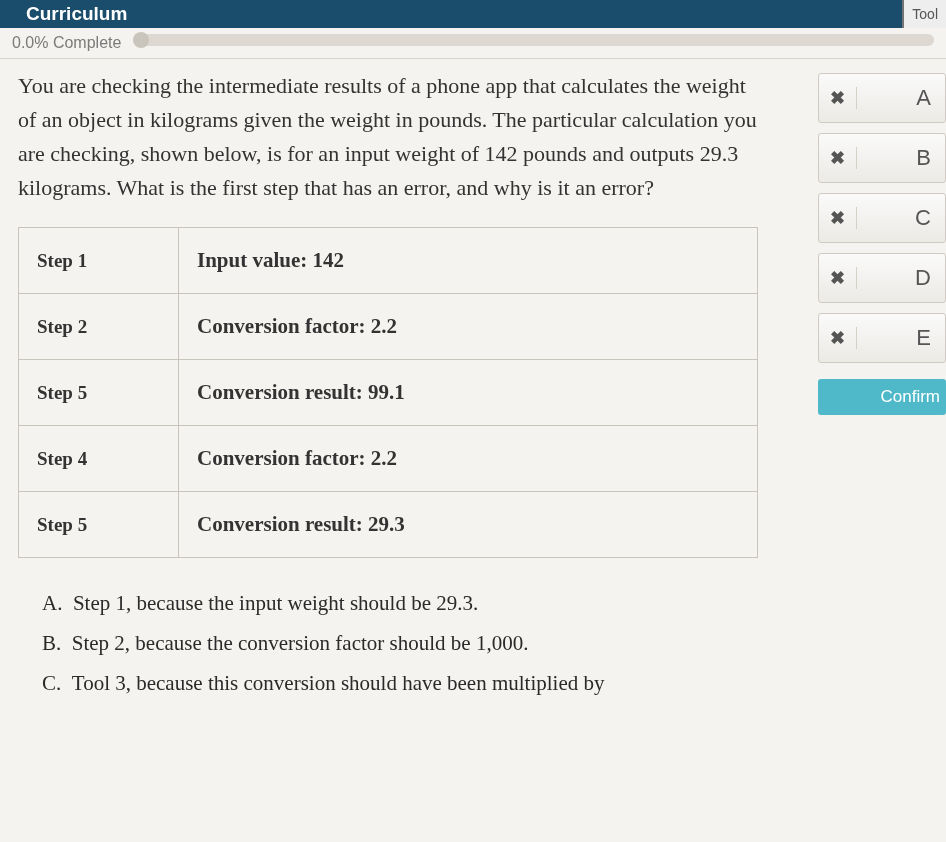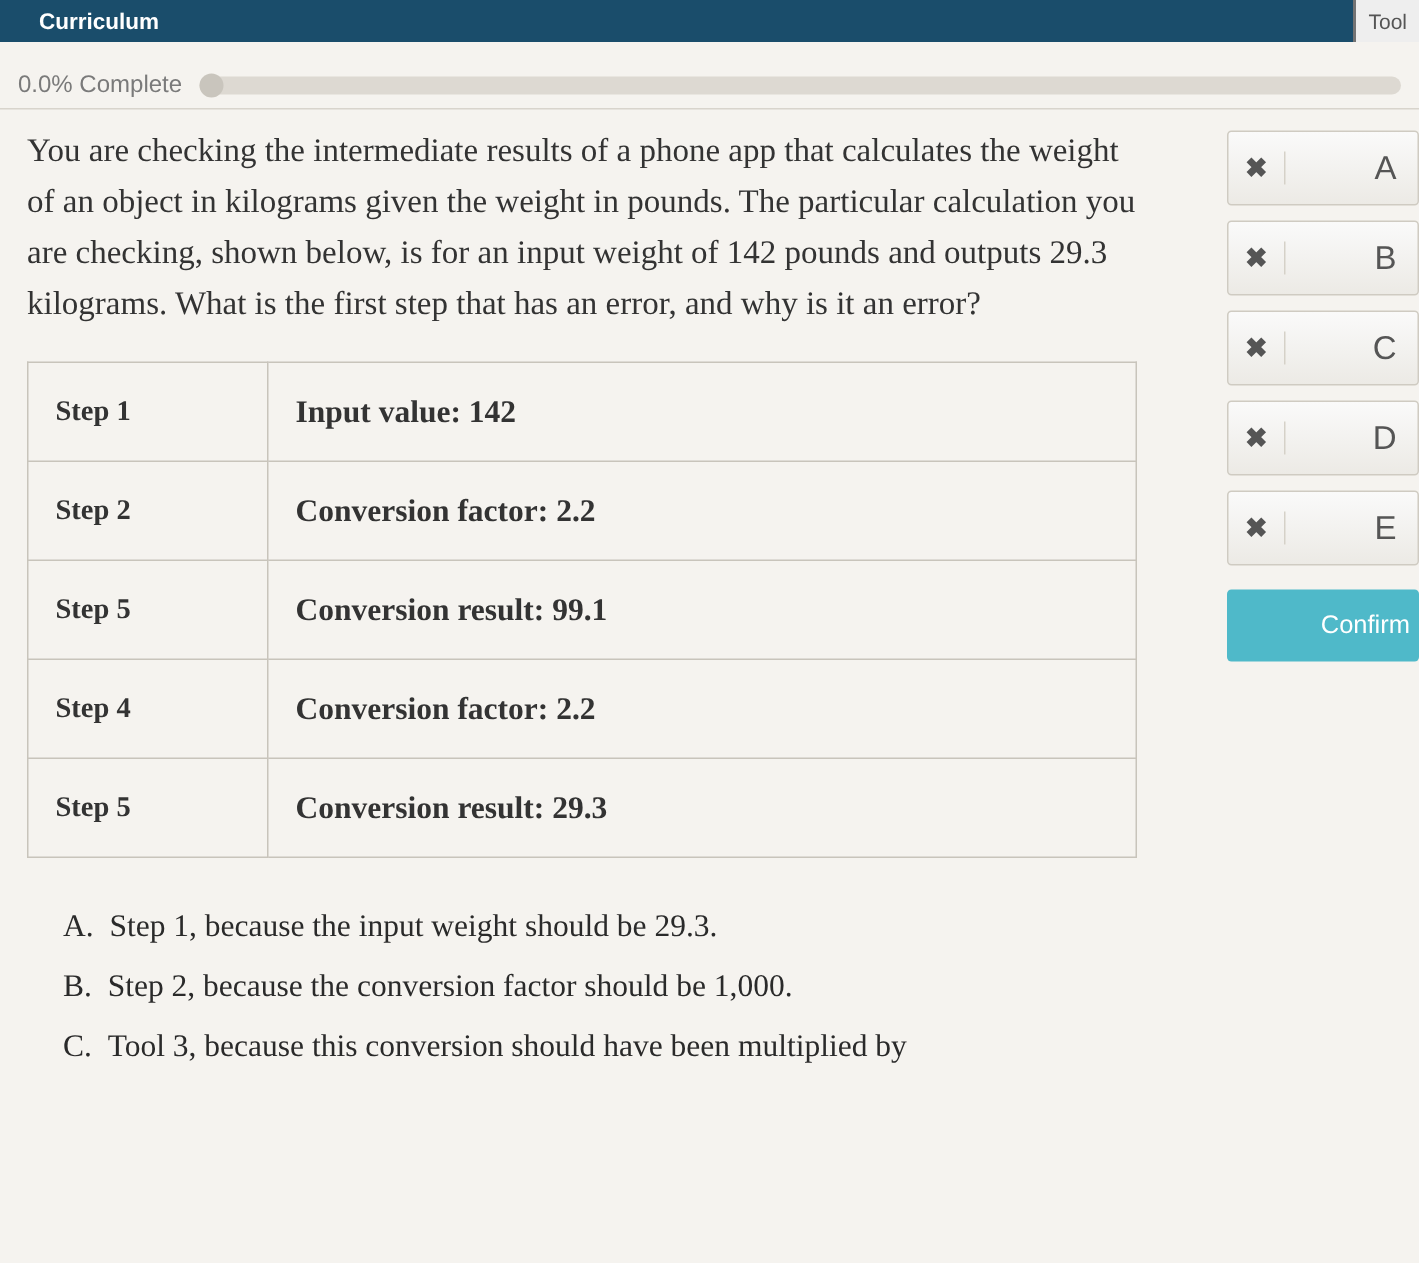--- a/index.html
+++ b/index.html
@@ -13,21 +13,21 @@
     position: relative;
   }
   .topbar {
     background: #1a4d6b;
     color: #fff;
     height: 28px;
     display: flex;
     align-items: center;
     padding: 0 10px;
     font-family: Arial, sans-serif;
-    font-size: 15px;
+    font-size: 19px;
   }
   .topbar .tab {
     padding: 4px 16px;
     font-weight: bold;
   }
   .tools-area {
     position: absolute;
     right: 0;
     top: 0;
     height: 28px;
@@ -35,22 +35,21 @@
     align-items: center;
     border-left: 2px solid #737373;
     padding: 0 8px;
     background: #eee;
     font-family: Arial, sans-serif;
     font-size: 14px;
     color: #555;
   }
   .progress-row {
     display: flex;
-    align-items: center;
-    padding: 20px 12px 6px 12px;
+    padding: 6px 12px 6px 12px;
     gap: 12px;
     border-bottom: 1px solid #d8d4cc;
   }
   .progress-label {
     font-family: Arial, sans-serif;
     font-size: 16px;
     color: #7a7a7a;
     white-space: nowrap;
   }
   .progress-track {
@@ -138,21 +137,21 @@
   }
   .answer-btn .letter {
     flex: 1;
     text-align: right;
     padding-right: 14px;
     font-size: 22px;
     color: #555;
   }
   .confirm-btn {
     margin-top: 6px;
-    height: 48px;
+    height: 36px;
     background: #4fb9c9;
     color: #fff;
     border: none;
     border-radius: 3px;
     font-family: Arial, sans-serif;
     font-size: 17px;
     text-align: right;
     padding-right: 6px;
     cursor: pointer;
   }

